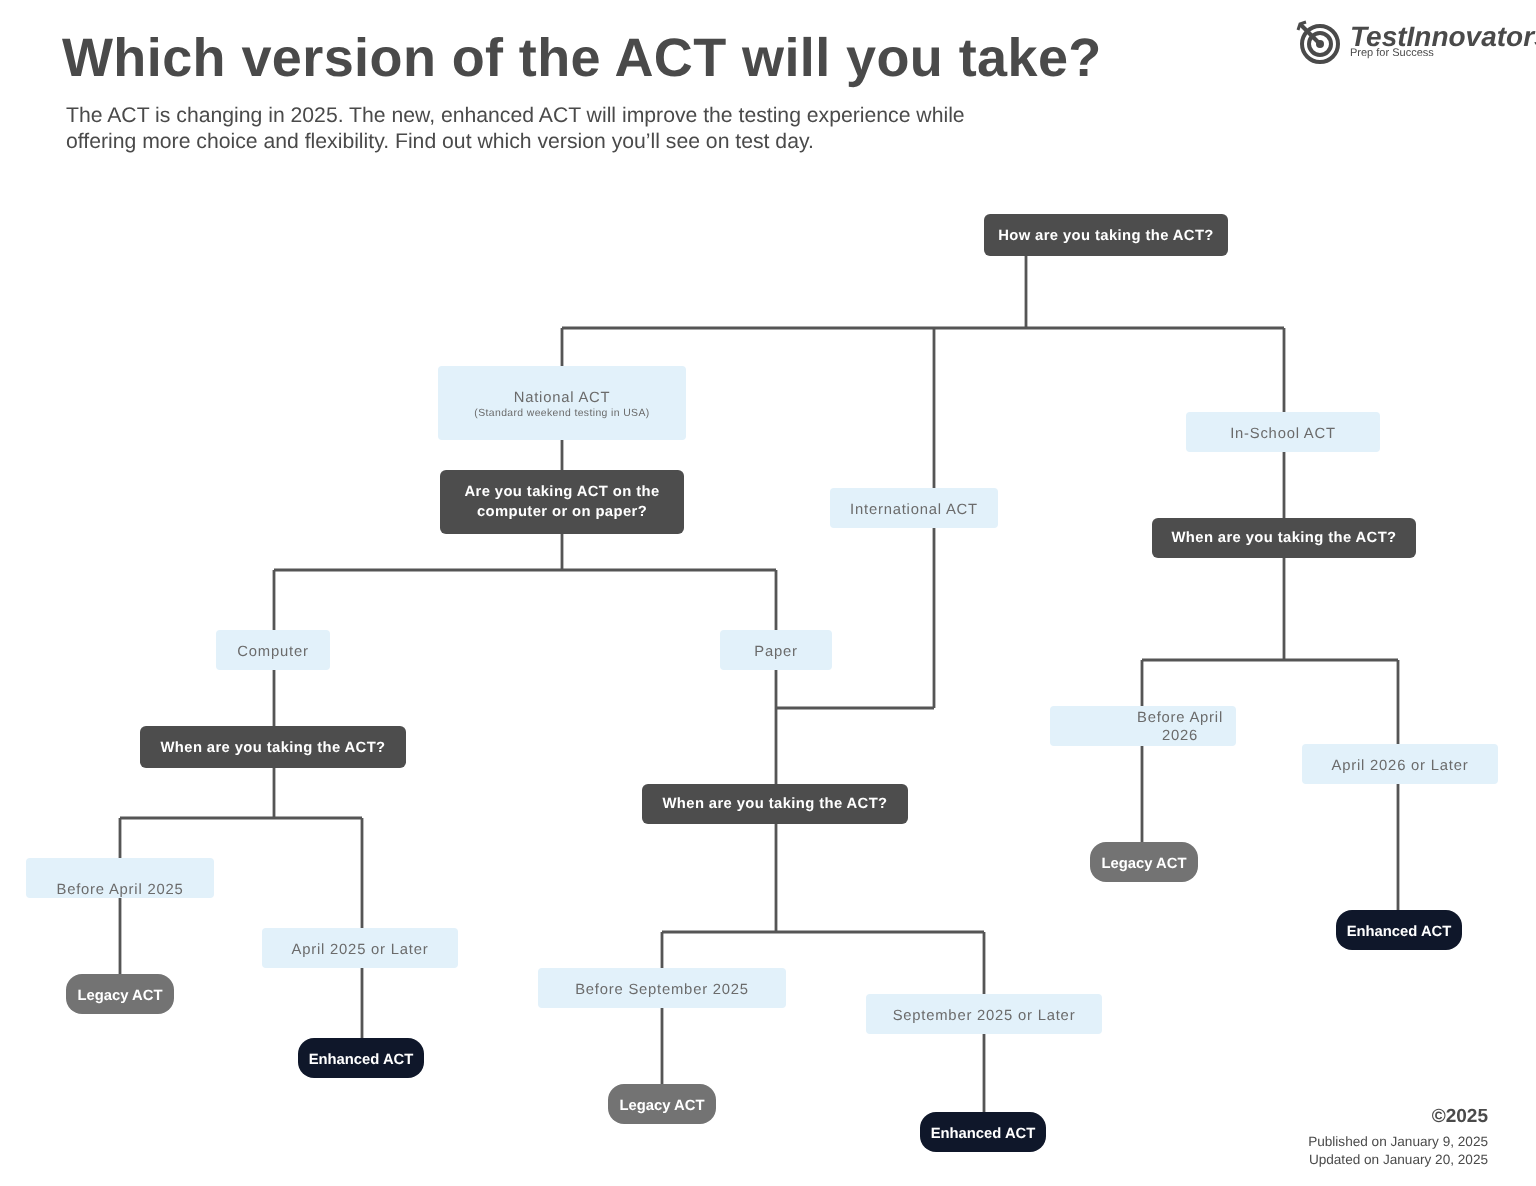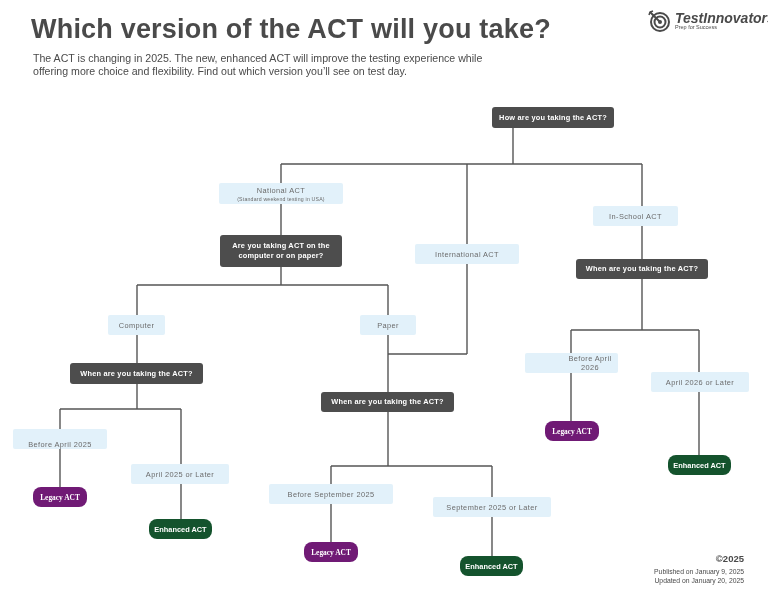--- a/index.html
+++ b/index.html
@@ -9,22 +9,22 @@
   .logo{position:absolute;left:648px;top:10px;display:flex;align-items:center;}
   .logo svg{display:block;}
   .logo-text{margin-left:5px;}
   .logo-name{font-size:14px;font-weight:bold;color:#4a4a4a;line-height:12px;font-style:italic;}
   .logo-tag{font-size:5.5px;color:#4a4a4a;line-height:7px;}
   svg.lines{position:absolute;left:0;top:0;}
   .node{position:absolute;display:flex;flex-direction:column;align-items:center;justify-content:center;text-align:center;box-sizing:border-box;}
   .q{background:#4d4d4d;color:#ffffff;font-weight:bold;font-size:7.4px;border-radius:3px;letter-spacing:0.2px;line-height:10px;}
   .a{background:#e2f1fa;color:#6b6b6b;font-size:7.4px;border-radius:2px;letter-spacing:0.4px;}
   .a .small{font-size:5.2px;letter-spacing:0.2px;margin-top:1px;}
-  .legacy{background:#701a75;color:#fff;font-weight:bold;font-size:7.4px;border-radius:8px;font-family:Liberation Serif, serif;}
-  .enhanced{background:#14532d;color:#fff;font-weight:bold;font-size:7.4px;border-radius:8px;}
+  .legacy{background:#737373;color:#fff;font-weight:bold;font-size:7.4px;border-radius:8px;}
+  .enhanced{background:#0f172a;color:#fff;font-weight:bold;font-size:7.4px;border-radius:8px;}
   .footer{position:absolute;right:24px;text-align:right;color:#4a4a4a;}
   .copy{top:553px;font-size:9.5px;font-weight:bold;}
   .pub{top:568px;font-size:6.8px;line-height:8.5px;}
 </style>
 </head>
 <body>
 
 <div class="title">Which version of the ACT will you take?</div>
 <div class="subtitle">The ACT is changing in 2025. The new, enhanced ACT will improve the testing experience while offering more choice and flexibility. Find out which version you’ll see on test day.</div>
 
@@ -75,33 +75,33 @@
     <line x1="331" y1="466" x2="492" y2="466"></line>
     <line x1="331" y1="466" x2="331" y2="543"></line>
     <line x1="492" y1="466" x2="492" y2="556"></line>
   </g>
 </svg>
 
 <div class="node q" style="left:453px;top:107px;width:122px;height:21px;margin-left:39px;">
   <span>How are you taking the ACT?</span>
 </div>
 
-<div class="node a" style="left:219px;top:183px;width:124px;height:21px;">
+<div class="node a" style="left:219px;top:183px;width:124px;height:37px;">
   <span>National ACT</span>
   <span class="small">(Standard weekend testing in USA)</span>
 </div>
 <div class="node q" style="left:220px;top:235px;width:122px;height:21px;padding:16px 6px;">
   <span>Are you taking ACT on the computer or on paper?</span>
 </div>
 
-<div class="node a" style="left:415px;top:244px;width:104px;height:20px;">
+<div class="node a" style="left:415px;top:244px;width:84px;height:20px;">
   <span>International ACT</span>
 </div>
 
-<div class="node a" style="left:593px;top:206px;width:85px;height:20px;">
+<div class="node a" style="left:593px;top:206px;width:97px;height:20px;">
   <span>In-School ACT</span>
 </div>
 <div class="node q" style="left:576px;top:259px;width:132px;height:20px;">
   <span>When are you taking the ACT?</span>
 </div>
 <div class="node a" style="left:525px;top:353px;width:93px;height:20px;padding-left:37px;">
   <span>Before April 2026</span>
 </div>
 <div class="node a" style="left:651px;top:372px;width:98px;height:20px;">
   <span>April 2026 or Later</span>

